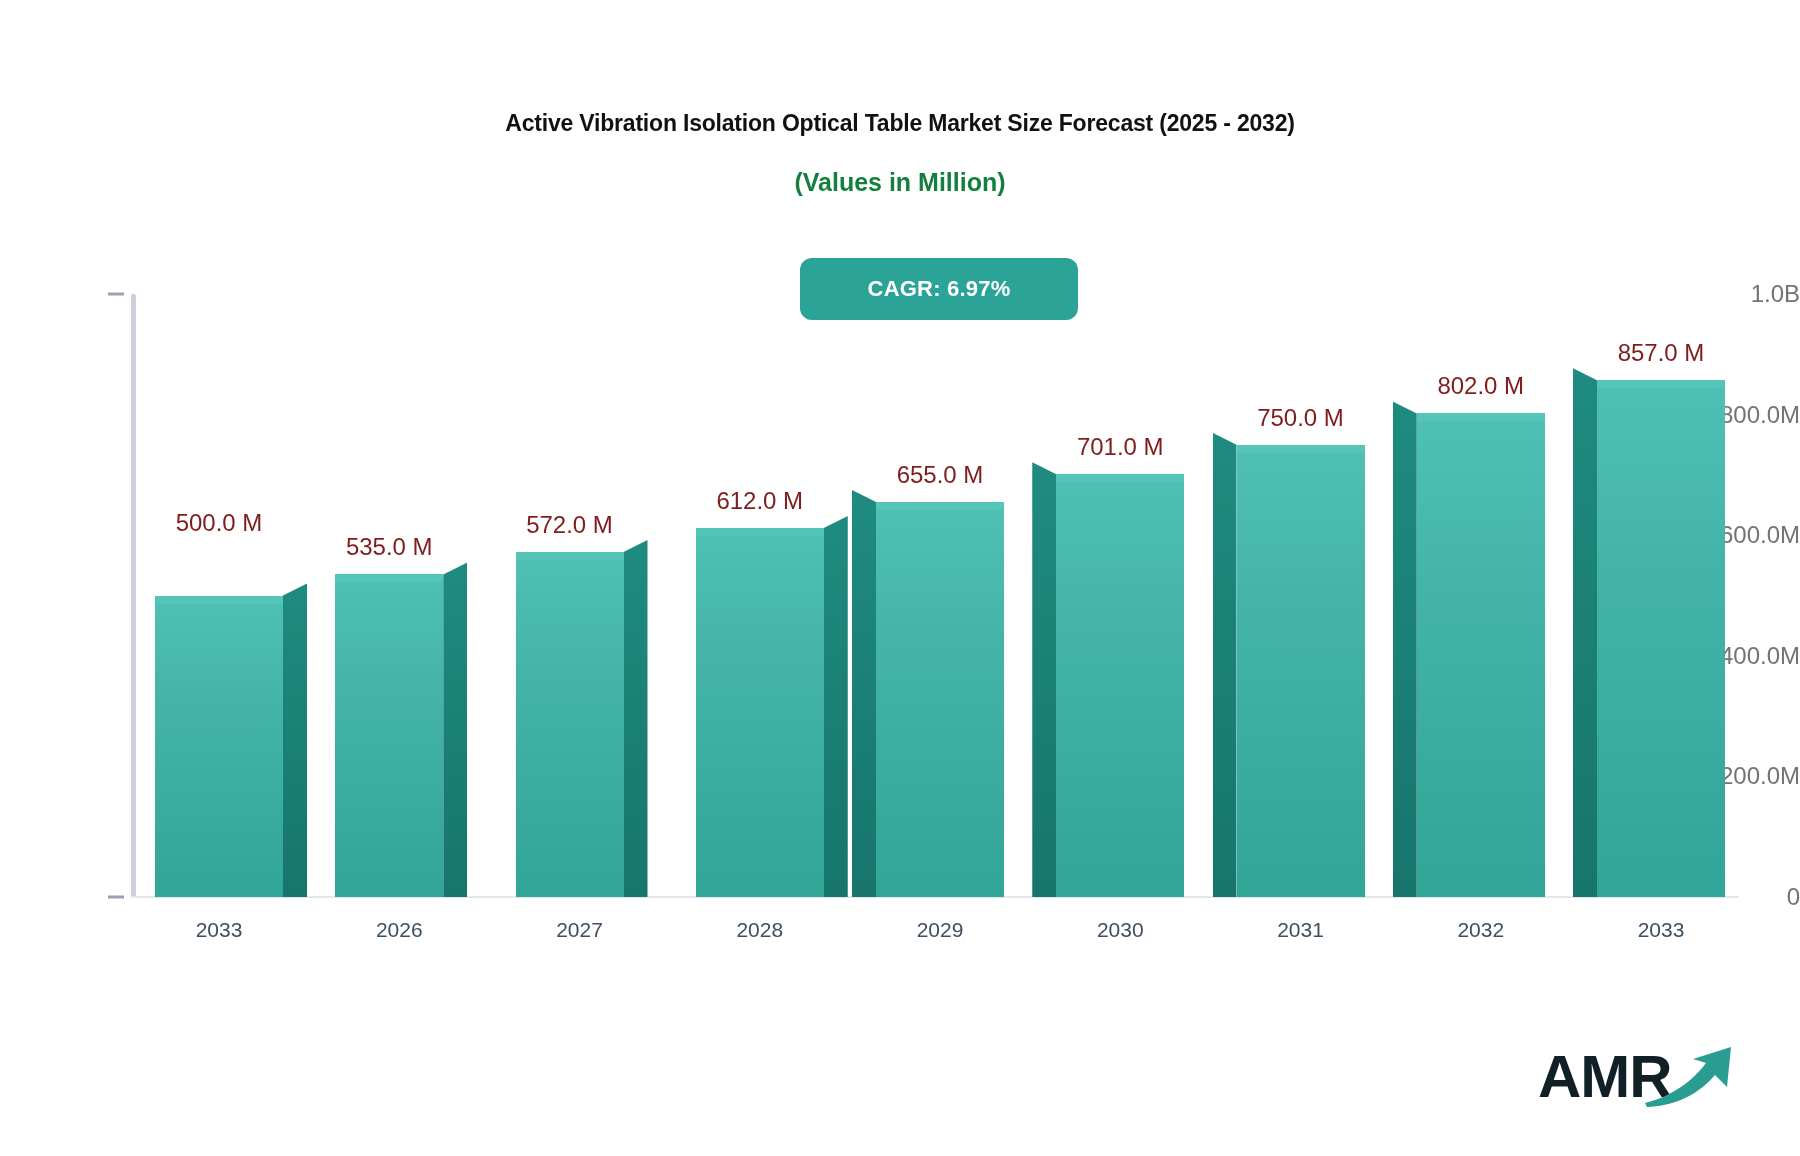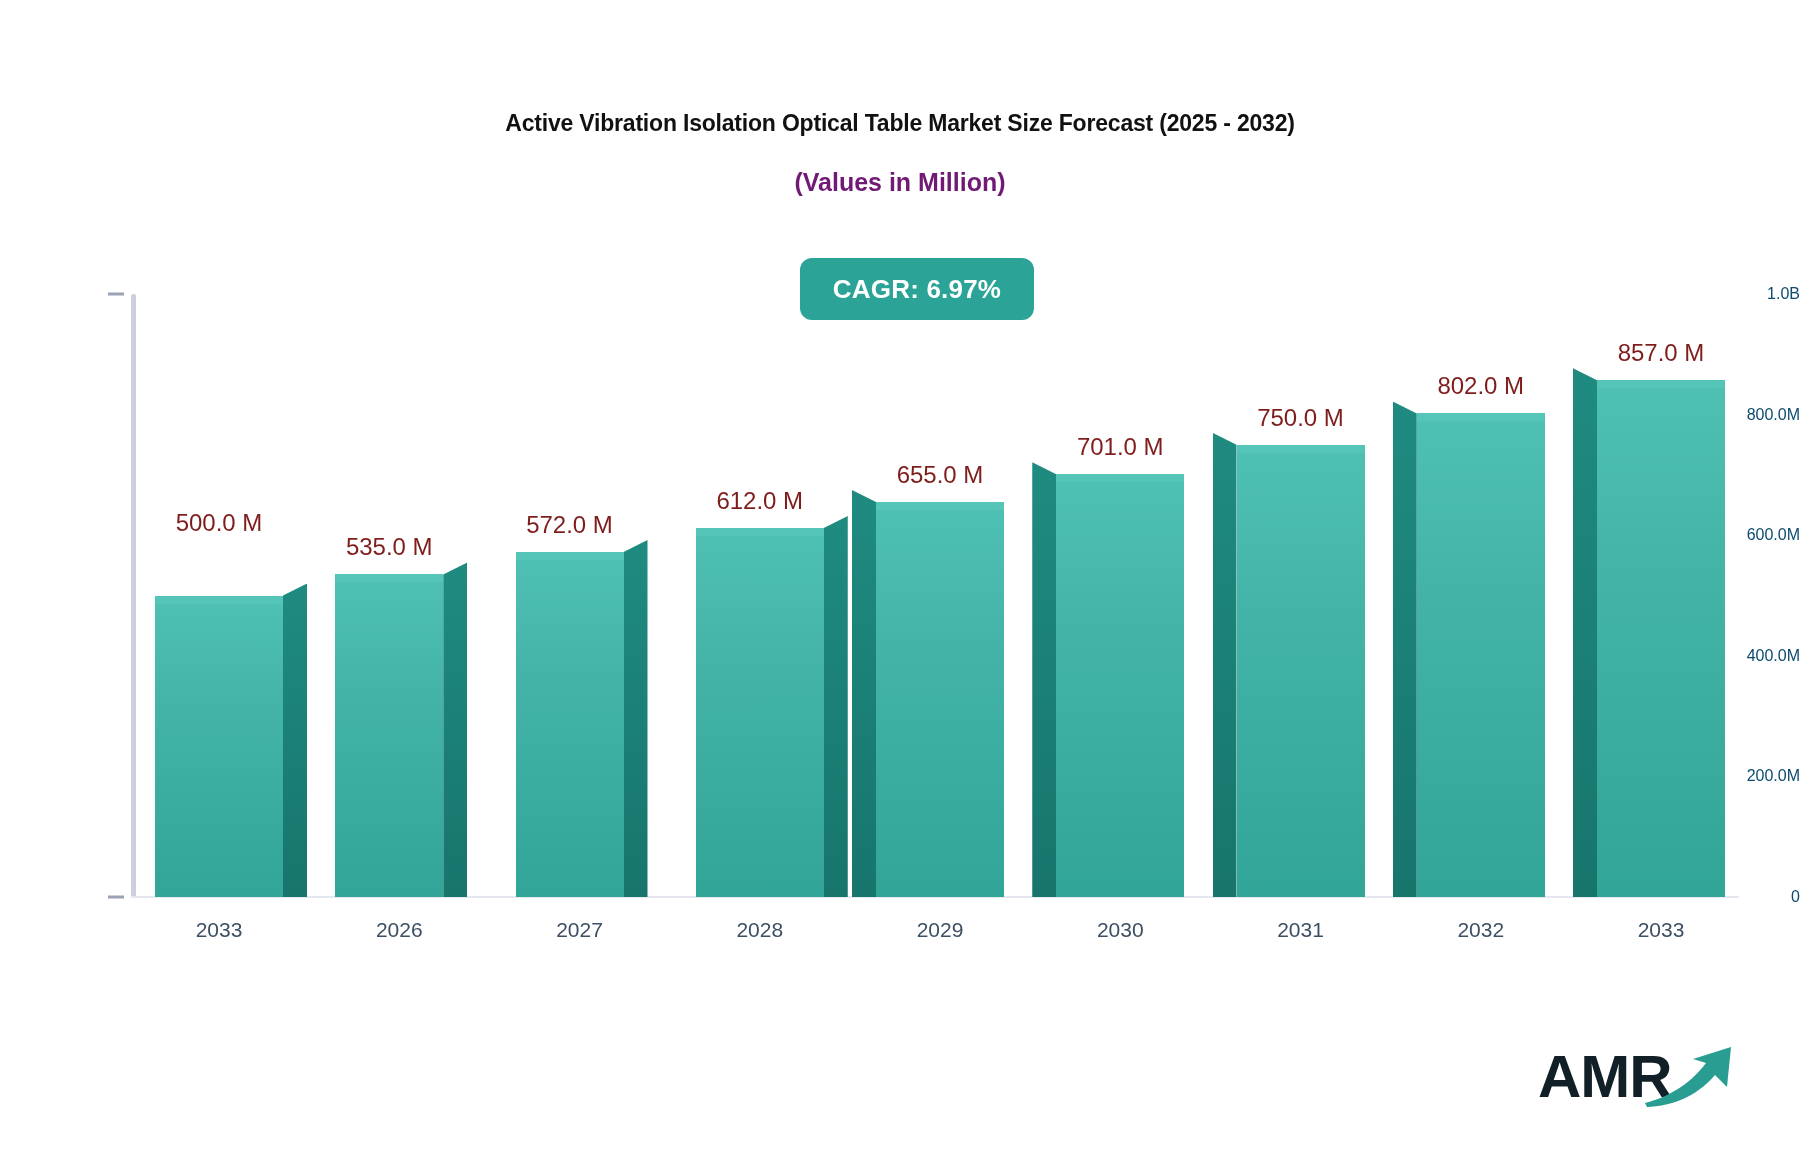--- a/index.html
+++ b/index.html
@@ -34,37 +34,37 @@
   }
 
   #subtitle {
     position: absolute;
     top: 168px;
     left: 0;
     width: 1800px;
     text-align: center;
     font-size: 25px;
     font-weight: bold;
-    color: #701a75;
+    color: #15803d;
   }
 
   
   #cagr-badge {
     position: absolute;
     top: 258px;
     left: 800px;
-    width: 234px;
+    width: 278px;
     height: 62px;
     background: #2ba396;
     border-radius: 12px;
     display: flex;
     align-items: center;
     justify-content: center;
     color: #ffffff;
-    font-size: 26px;
+    font-size: 22px;
     font-weight: bold;
     letter-spacing: 0.2px;
   }
 
   
   #plot {
     position: absolute;
     left: 0;
     top: 0;
     width: 1800px;
@@ -80,22 +80,22 @@
     height: 603px;
     background: #cbd0dc;
     border-radius: 2px;
   }
 
   .y-tick-label {
     position: absolute;
     right: 0;
     width: 90px;
     text-align: right;
-    font-size: 16px;
-    color: #0c4a6e;
+    font-size: 24px;
+    color: #737373;
     transform: translateY(-50%);
   }
 
   .y-tick-mark {
     position: absolute;
     left: 108px;
     width: 16px;
     height: 3px;
     background: #9aa3b4;
     transform: translateY(-50%);

